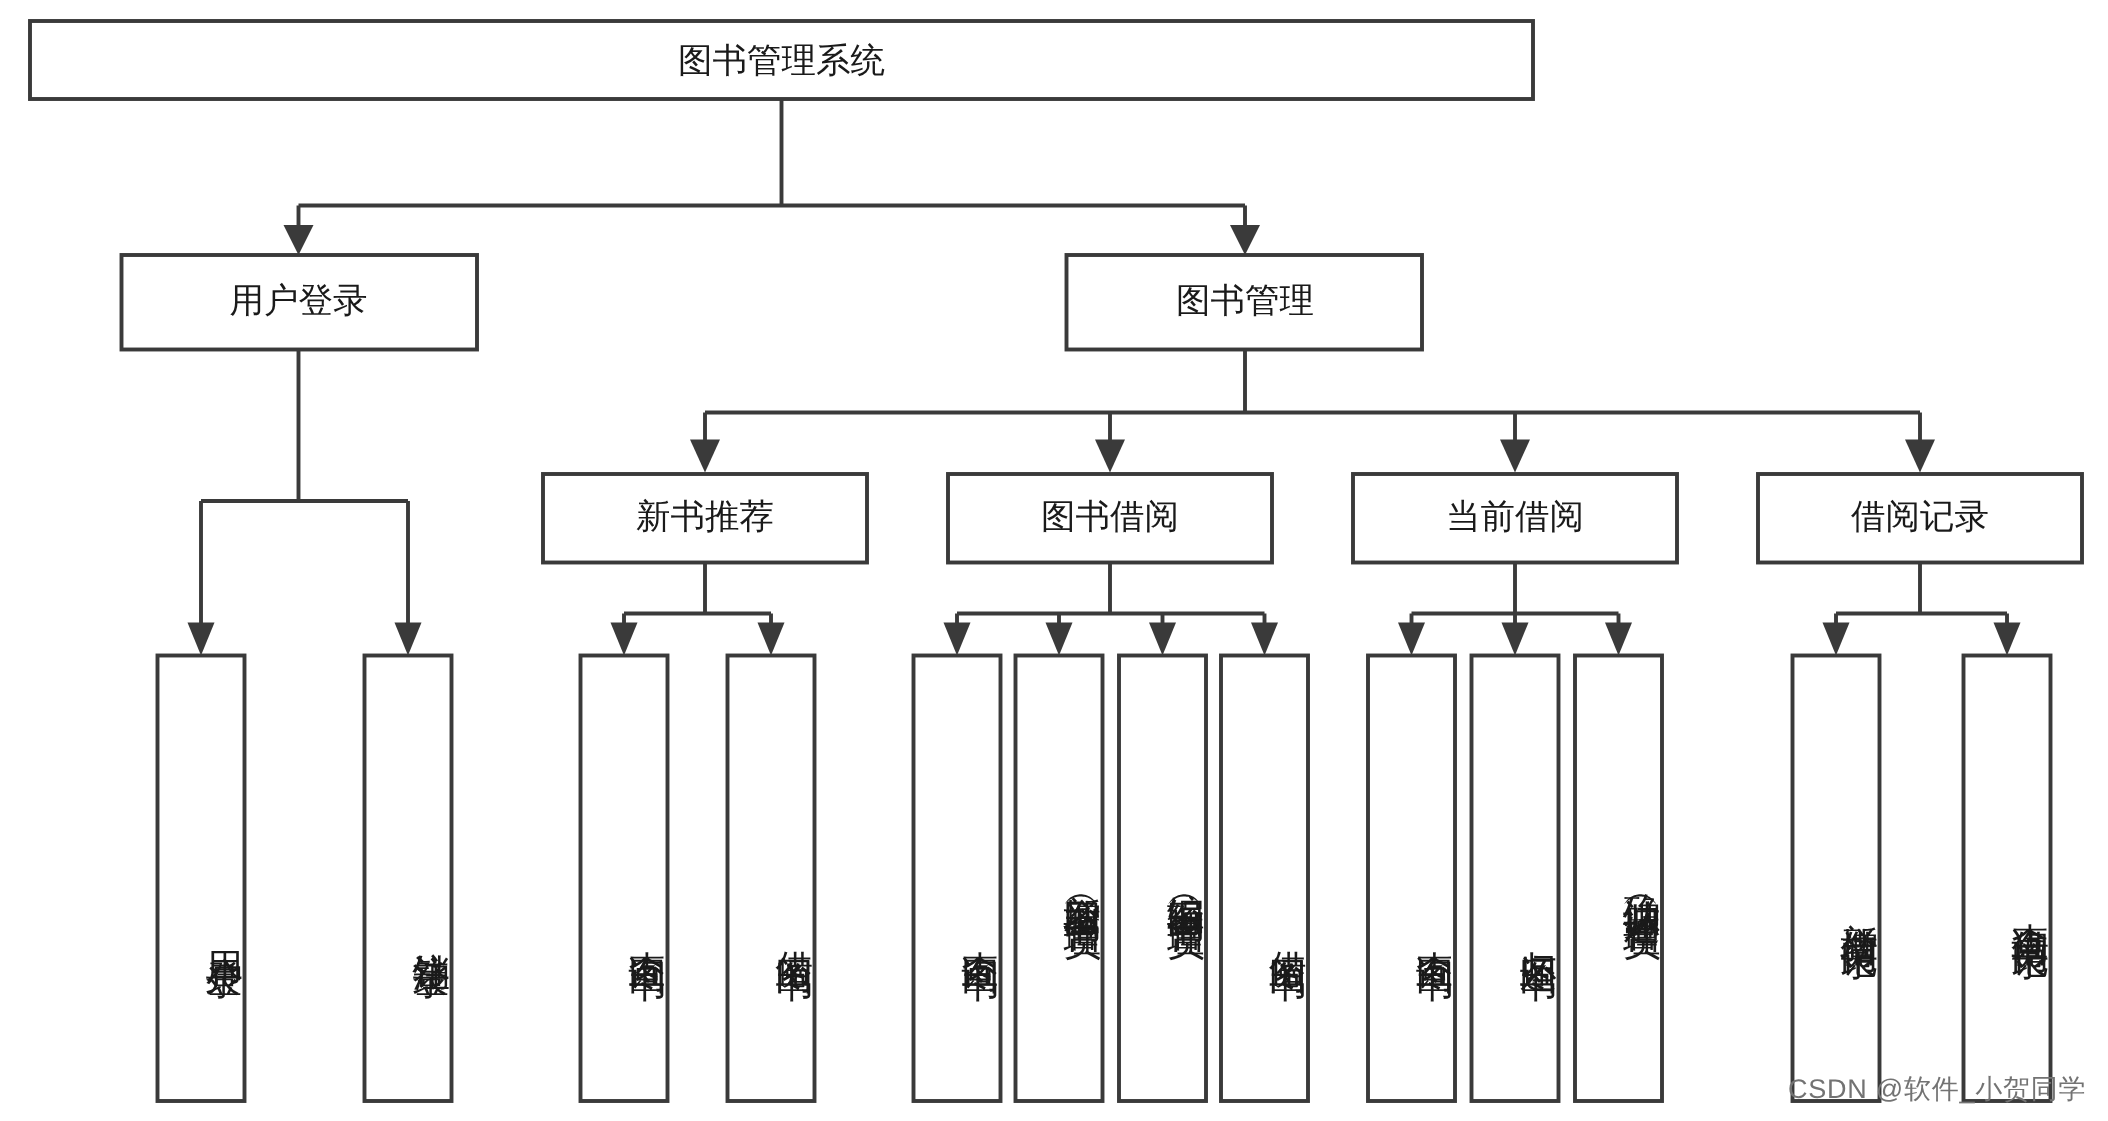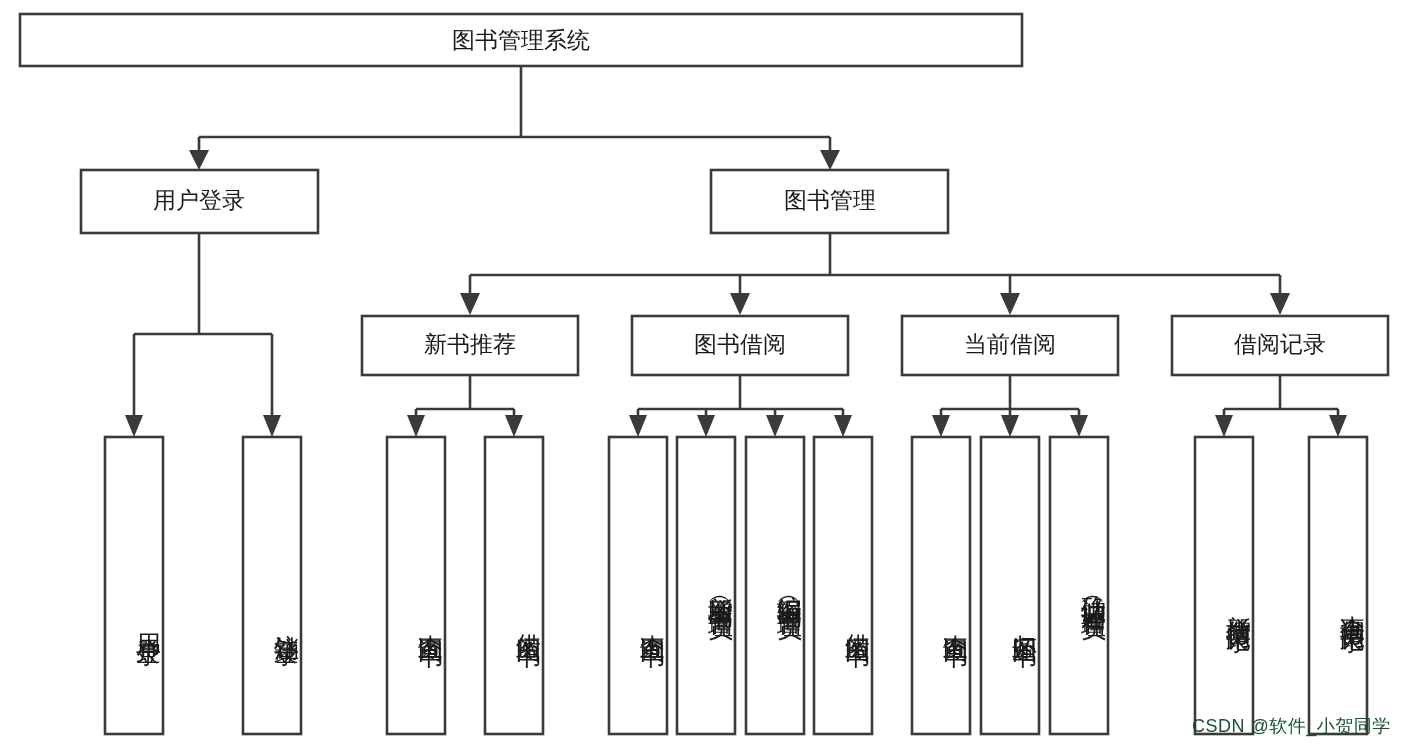--- a/index.html
+++ b/index.html
@@ -62,21 +62,21 @@
     display: flex;
     align-items: flex-start;
     justify-content: center;
     white-space: nowrap;
     pointer-events: none;
   }
   .watermark {
     position: absolute;
     font-family: "Liberation Sans", "DejaVu Sans", sans-serif;
     font-size: 18px;
-    color: #14532d;
+    color: #737373;
     white-space: nowrap;
     letter-spacing: 0.5px;
   }
 </style>
 </head>
 <body>
 
 <div id="diagram-root">
 
   <svg id="tree-svg" viewBox="0 0 1405 747">

